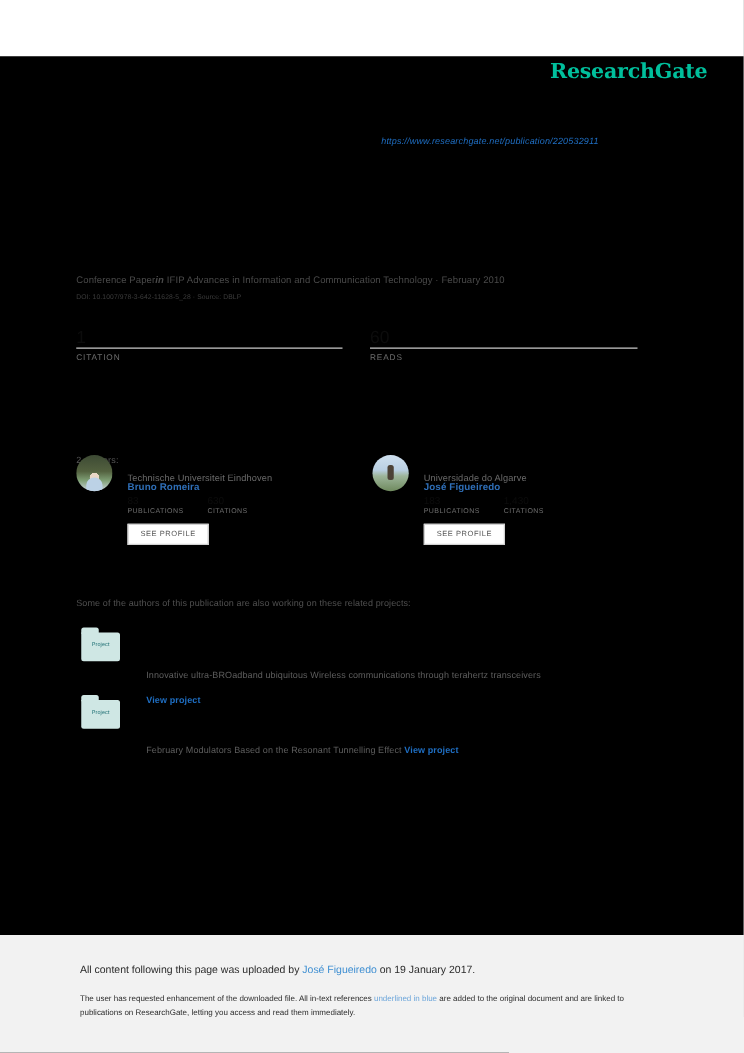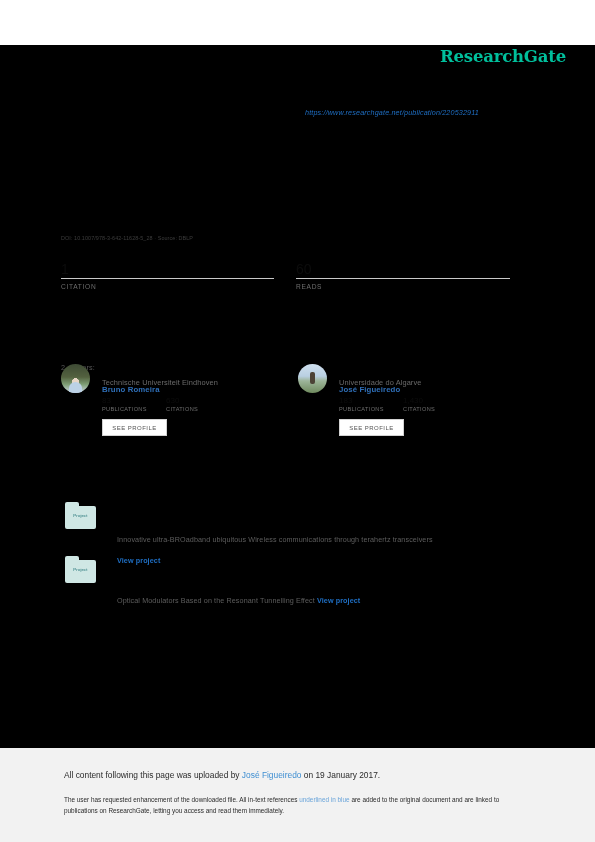--- a/index.html
+++ b/index.html
@@ -159,20 +159,21 @@
 
 <div class="page">
 
   <div class="dark-band"></div>
   <div class="light-band"></div>
 
   <div class="rg-logo">ResearchGate</div>
 
   <div class="pub-url">https://www.researchgate.net/publication/220532911</div>
 
+  <div class="meta-line"><span>Conference Paper</span><span class="em">in</span> <span>IFIP Advances in Information and Communication Technology · February 2010</span></div>
   <div class="doi-line">DOI: 10.1007/978-3-642-11628-5_28 · Source: DBLP</div>
 
   <div class="stat left">
     <div class="num">1</div>
     <div class="rule"></div>
     <div class="lbl">CITATION</div>
   </div>
   <div class="stat right">
     <div class="num">60</div>
     <div class="rule"></div>
@@ -206,41 +207,42 @@
         <div class="mnum">183</div>
         <div class="mlbl">PUBLICATIONS</div>
       </div><div class="metric">
         <div class="mnum">1,430</div>
         <div class="mlbl">CITATIONS</div>
       </div>
     </div>
     <div class="see-profile">SEE PROFILE</div>
   </div>
 
+  <div class="projects-head">Some of the authors of this publication are also working on these related projects:</div>
 
   <div class="project p0">
     <div class="proj-icon">
       <div class="tab"></div>
       <div class="folder"></div>
       <div class="ptxt">Project</div>
     </div>
     <div class="proj-body">
       <div class="proj-title">Innovative ultra-BROadband ubiquitous Wireless communications through terahertz transceivers</div>
       <div class="row2"><span class="view-project">View project</span></div>
     </div>
   </div>
 
   <div class="project p1">
     <div class="proj-icon">
       <div class="tab"></div>
       <div class="folder"></div>
       <div class="ptxt">Project</div>
     </div>
     <div class="proj-body">
-      <div><span class="proj-title inline">Optical Modulators Based on the Resonant Tunnelling Effect </span><span class="view-project">View project</span></div>
+      <div><span class="proj-title inline">February Modulators Based on the Resonant Tunnelling Effect </span><span class="view-project">View project</span></div>
     </div>
   </div>
 
   <div class="footer-upload"><span>All content following this page was uploaded by </span><span class="lnk">José Figueiredo</span><span> on 19 January 2017.</span></div>
 
   <div class="footer-note"><span>The user has requested enhancement of the downloaded file. All in-text references </span><span class="lnk">underlined in blue</span><span> are added to the original document and are linked to publications on ResearchGate, letting you access and read them immediately.</span></div>
 
 </div>
 
 </body></html>

